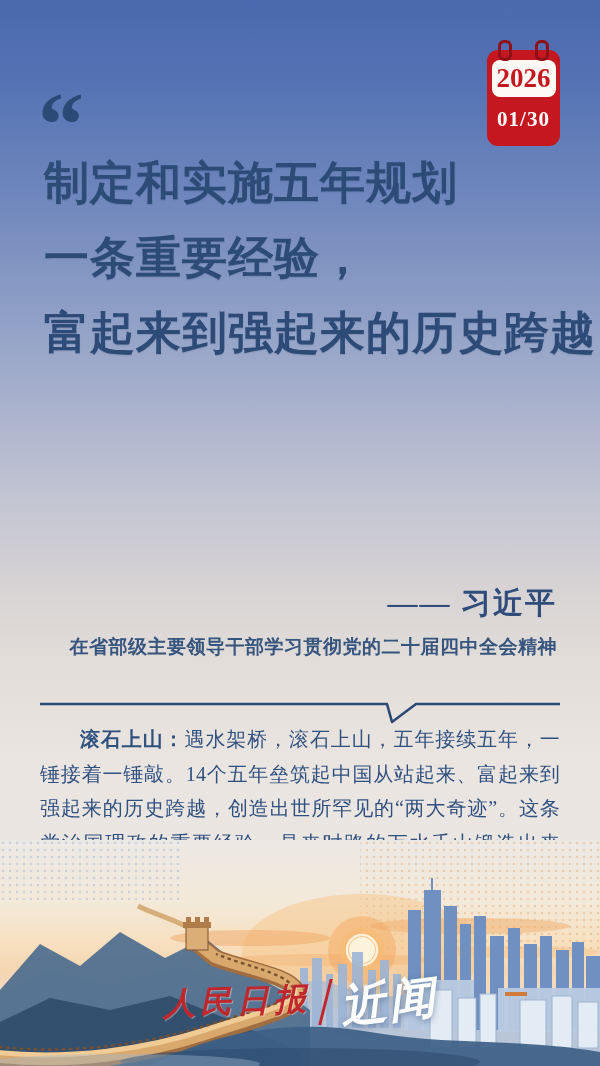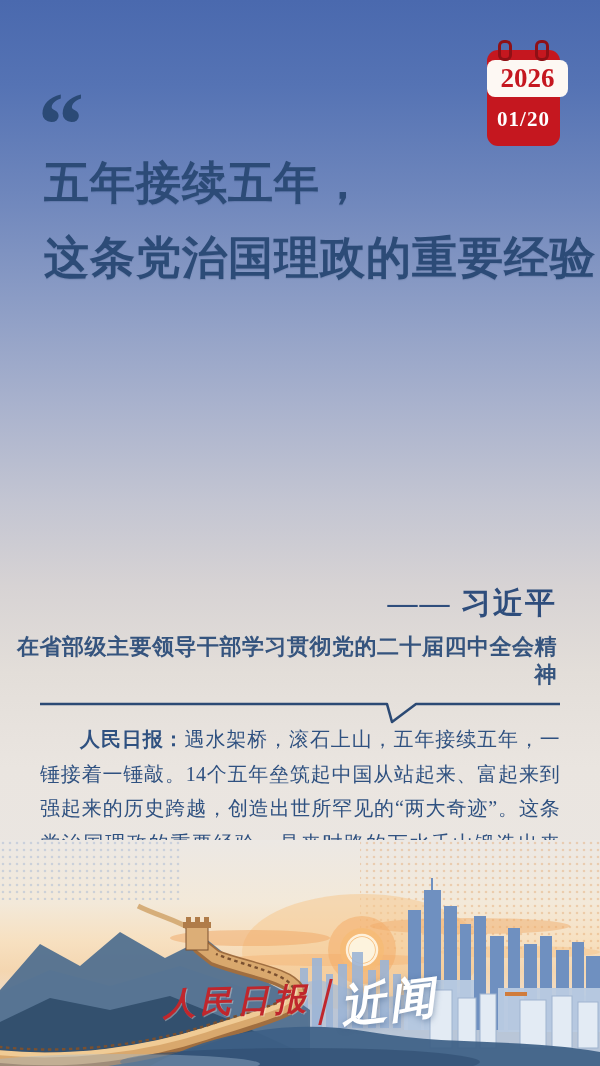--- a/index.html
+++ b/index.html
@@ -10,38 +10,38 @@
       #4a69ae 0%, #5573b4 8%, #6e86bc 18%, #8b9cc5 28%,
       #a9b2cd 38%, #c3c5d2 47%, #d7d3d4 55%, #e3ded9 63%,
       #eae5e0 72%, #ece8e4 100%);
   }
   
   .calendar{position:absolute;left:487px;top:50px;width:73px;height:96px;
     background:#c5171f;border-radius:11px;}
   .cal-hook{position:absolute;top:-10px;width:8px;height:15px;
     border:3px solid #8f1016;border-radius:6px;background:transparent;}
   .cal-hook.left{left:11px}.cal-hook.right{right:11px}
-  .cal-year{margin:10px auto 0;width:81px;height:37px;background:#fdf8f3;
+  .cal-year{margin:10px auto 0;width:64px;height:37px;background:#fdf8f3;
     border-radius:8px;color:#c5171f;font-weight:700;font-size:27px;
     line-height:37px;text-align:center;}
   .cal-date{margin-top:10px;color:#ffffff;font-weight:600;font-size:21px;
     text-align:center;letter-spacing:1px;}
   
   .openq{position:absolute;left:38px;top:78px;color:#2b4a76;
     font-size:92px;font-weight:700;line-height:1;letter-spacing:-6px;}
   .quote{position:absolute;left:44px;top:146px;width:530px;
     color:#2c4b77;font-weight:700;font-size:45px;letter-spacing:1px;}
   .qline{height:75px;line-height:75px;white-space:nowrap;
     text-shadow:0 1px 1px rgba(30,50,90,.15);}
   .closeq{margin-left:14px;letter-spacing:-5px;font-size:50px;}
   
   .attribution{position:absolute;right:43px;top:583px;color:#2e4d7c;
     font-weight:700;font-size:30px;letter-spacing:2px;font-family:Liberation Serif, serif;}
   .source{position:absolute;right:43px;top:633px;text-align:right;
-    color:#35547e;font-weight:600;font-size:22px;line-height:28px;
+    color:#35547e;font-weight:600;font-size:19px;line-height:28px;
     letter-spacing:.5px;}
   
   .bubble-line{position:absolute;left:40px;top:698px;width:520px;height:28px;}
   
   .commentary{position:absolute;left:40px;top:722px;width:520px;margin:0;
     color:#2f5180;font-size:20px;line-height:34.5px;text-align:justify;
     text-indent:2em;letter-spacing:.2px;}
   .c-label{font-weight:700;}
   
   .illustration{position:absolute;left:0;bottom:0;width:600px;height:226px;display:block;}
@@ -58,41 +58,42 @@
 </style>
 </head>
 <body>
 
 <div class="poster">
 
   <div class="calendar">
     <span class="cal-hook left"></span>
     <span class="cal-hook right"></span>
     <div class="cal-year">2026</div>
-    <div class="cal-date">01/20</div>
+    <div class="cal-date">01/30</div>
   </div>
 
   <div class="openq">“</div>
 
   <div class="quote">
-    <div class="qline">五年接续五年，</div>
-    <div class="qline">这条党治国理政的重要经验</div>
+    <div class="qline">制定和实施五年规划</div>
+    <div class="qline">一条重要经验，</div>
+    <div class="qline">富起来到强起来的历史跨越</div>
   </div>
 
   <div class="attribution">—— 习近平</div>
 
   <div class="source">
     <div>在省部级主要领导干部学习贯彻党的二十届四中全会精神</div>
   </div>
 
   <svg class="bubble-line" viewBox="0 0 520 28">
     <path d="M0 6 H347 L352 24 L376 6 H520" fill="none" stroke="#2c4a74" stroke-width="2.6" stroke-linejoin="round"></path>
   </svg>
 
-  <p class="commentary"><span class="c-label">人民日报：</span><span>遇水架桥，滚石上山，五年接续五年，一锤接着一锤敲。14个五年垒筑起中国从站起来、富起来到强起来的历史跨越，创造出世所罕见的“两大奇迹”。这条党治国理政的重要经验，是来时路的万水千山锻造出来的，也是走好新征程的重要指引和保障。</span></p>
+  <p class="commentary"><span class="c-label">滚石上山：</span><span>遇水架桥，滚石上山，五年接续五年，一锤接着一锤敲。14个五年垒筑起中国从站起来、富起来到强起来的历史跨越，创造出世所罕见的“两大奇迹”。这条党治国理政的重要经验，是来时路的万水千山锻造出来的，也是走好新征程的重要指引和保障。</span></p>
 
   <svg class="illustration" viewBox="0 0 600 226" preserveAspectRatio="none">
     <defs>
       <linearGradient id="skyG" x1="0" y1="0" x2="0" y2="1">
         <stop offset="0" stop-color="#ece8e4"></stop>
         <stop offset="0.28" stop-color="#f3e9d9"></stop>
         <stop offset="0.45" stop-color="#f7e0c0"></stop>
         <stop offset="0.58" stop-color="#f4d6b0"></stop>
         <stop offset="0.75" stop-color="#eedfd3"></stop>
         <stop offset="1" stop-color="#dfe4e8"></stop>

